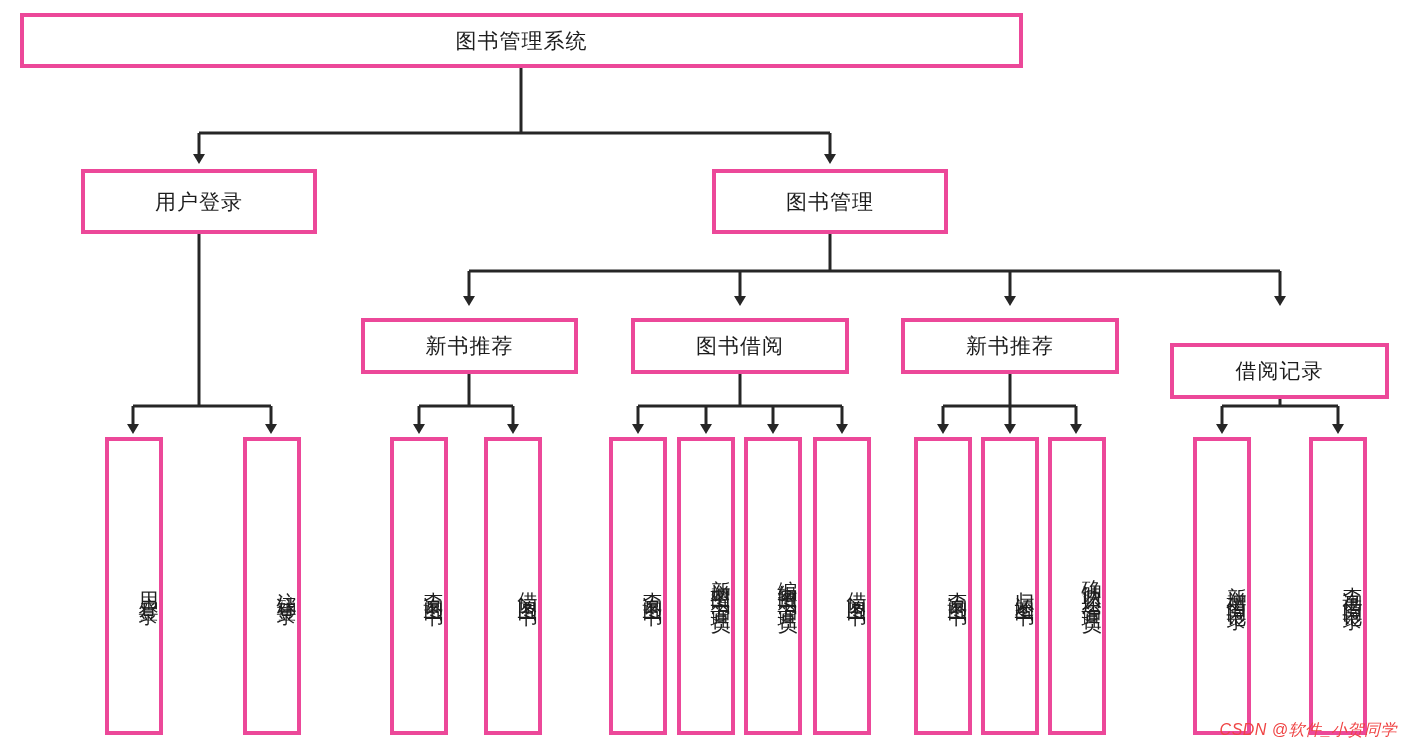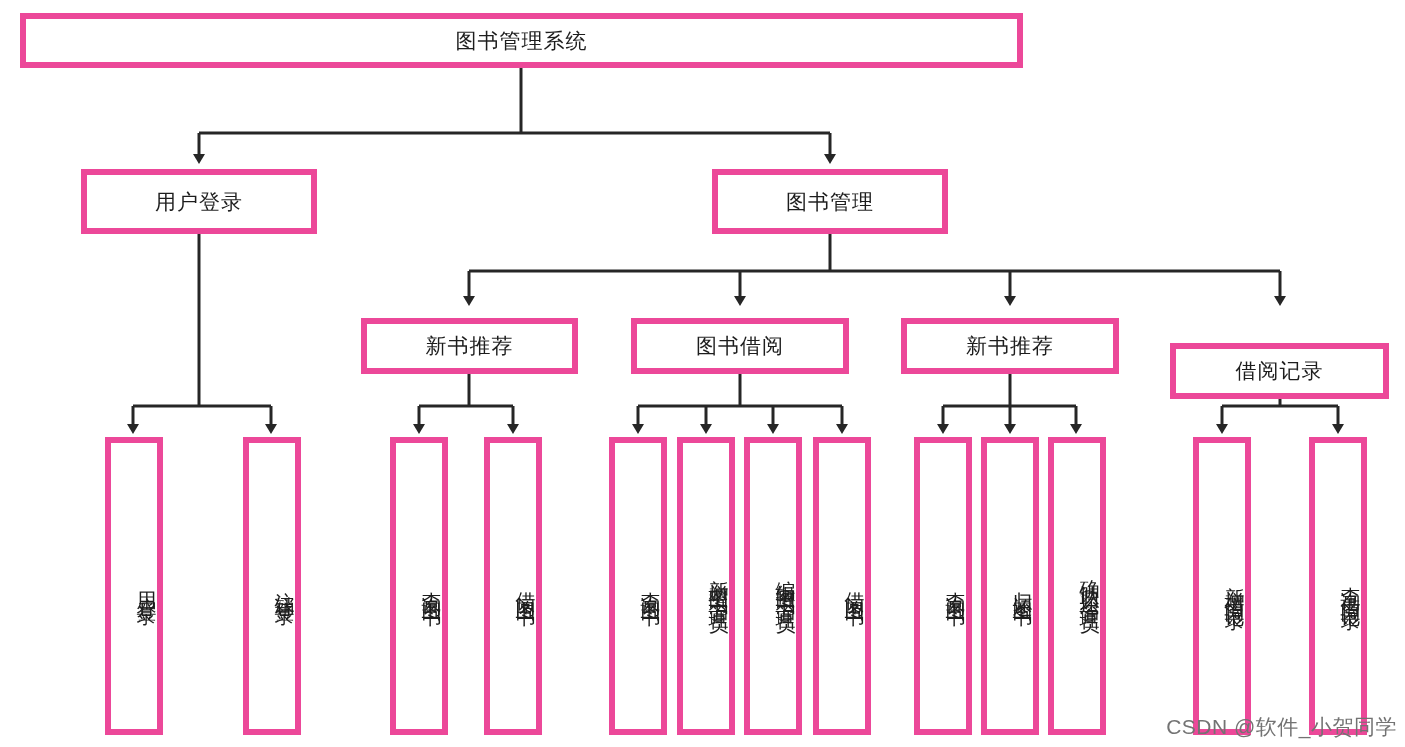--- a/index.html
+++ b/index.html
@@ -11,21 +11,21 @@
     position: relative;
     width: 1405px;
     height: 747px;
     background: #ffffff;
     overflow: hidden;
     font-family: "Liberation Sans", "DejaVu Sans", sans-serif;
   }
   .node {
     position: absolute;
     box-sizing: border-box;
-    border: 6px solid #ec4899;
+    border: 4px solid #ec4899;
     background: #ffffff;
     color: #1d1d1d;
     display: flex;
     align-items: center;
     justify-content: center;
     text-align: center;
   }
   .node.h {
     font-size: 21px;
     letter-spacing: 1px;
@@ -52,24 +52,25 @@
     left: 0;
     top: 0;
     width: 1405px;
     height: 747px;
     pointer-events: none;
   }
   .watermark {
     position: absolute;
     right: 8px;
     bottom: 6px;
-    font-size: 21px;
-    color: #737373;
+    font-size: 16px;
+    color: #ef4444;
     letter-spacing: 0.5px;
     white-space: nowrap;
+    font-style: italic;
   }
 </style>
 </head>
 <body>
 
 <div id="canvas">
 
   <svg class="wires" viewBox="0 0 1405 747" xmlns="http://www.w3.org/2000/svg">
     <defs>
       <marker id="arrow" markerWidth="10" markerHeight="12" refX="1" refY="6" orient="auto" markerUnits="userSpaceOnUse">

